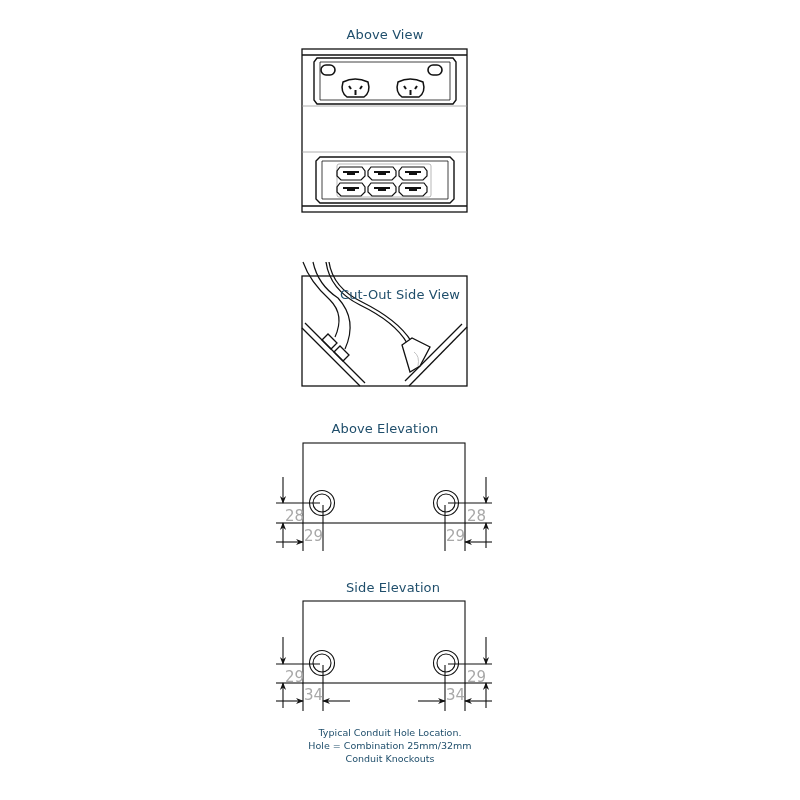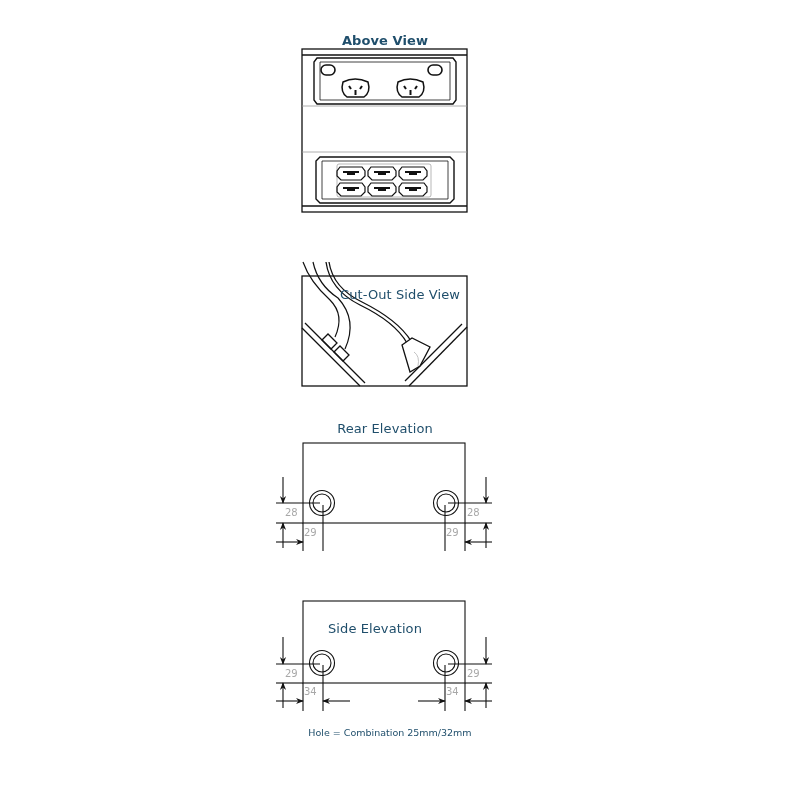--- a/index.html
+++ b/index.html
@@ -1,18 +1,18 @@
 <!DOCTYPE html>
 <html><head>
   <meta charset="utf-8">
   <style>
     html, body { margin: 0; padding: 0; background: #ffffff; }
     body { width: 800px; height: 800px; position: relative; overflow: hidden; font-family: "DejaVu Sans", "Liberation Sans", sans-serif; }
     .title { position: absolute; width: 200px; text-align: center; color: #1f4e6b; font-size: 13px; letter-spacing: 0.1px; }
-    .dim { position: absolute; color: #a8a8a8; font-size: 10px; text-align: left; }
+    .dim { position: absolute; color: #a8a8a8; font-size: 15px; text-align: right; }
     .note { position: absolute; left: 280px; width: 220px; top: 726px; text-align: center; color: #1f4e6b; font-size: 9.5px; line-height: 13px; }
     svg { position: absolute; left: 0; top: 0; }
   </style>
 </head>
 <body>
 
 <svg width="800" height="800" viewBox="0 0 800 800">
   <defs>
     <marker id="arr" viewBox="0 0 10 10" refX="9" refY="5" markerWidth="7" markerHeight="7" orient="auto-start-reverse">
       <path d="M0,1 L10,5 L0,9 L3,5 Z" fill="#111"></path>
@@ -129,30 +129,32 @@
     <line x1="465" y1="683" x2="492" y2="683"></line>
     <line x1="486" y1="637" x2="486" y2="664" marker-end="url(#arr)"></line>
     <line x1="486" y1="708" x2="486" y2="683" marker-end="url(#arr)"></line>
     <line x1="465" y1="683" x2="465" y2="711"></line>
     <line x1="445" y1="665" x2="445" y2="711"></line>
     <line x1="492" y1="701" x2="465" y2="701" marker-end="url(#arr)"></line>
     <line x1="418" y1="701" x2="445" y2="701" marker-end="url(#arr)"></line>
   </g>
 </svg>
 
-<div class="title" style="left:285px; top:33px;font-weight:bold;">Above View</div>
+<div class="title" style="left:285px; top:27px;">Above View</div>
 <div class="title" style="left:300px; top:256px;margin-top:31px;">Cut-Out Side View</div>
-<div class="title" style="left:285px; top:421px;">Rear Elevation</div>
-<div class="title" style="left:275px; top:580px;margin-top:41px;">Side Elevation</div>
+<div class="title" style="left:285px; top:421px;">Above Elevation</div>
+<div class="title" style="left:293px; top:580px;">Side Elevation</div>
 
 <div class="dim" style="left:285px; top:507px; width:16px;">28</div>
 <div class="dim" style="left:304px; top:527px; width:18px;">29</div>
 <div class="dim" style="left:467px; top:507px; width:18px;">28</div>
 <div class="dim" style="left:446px; top:527px; width:18px;">29</div>
 
 <div class="dim" style="left:285px; top:668px; width:16px;">29</div>
 <div class="dim" style="left:304px; top:686px; width:18px;">34</div>
 <div class="dim" style="left:467px; top:668px; width:18px;">29</div>
 <div class="dim" style="left:446px; top:686px; width:18px;">34</div>
 
 <div class="note">
+  <div>Typical Conduit Hole Location.</div>
   <div>Hole = Combination 25mm/32mm</div>
+  <div>Conduit Knockouts</div>
 </div>
 
 </body></html>

